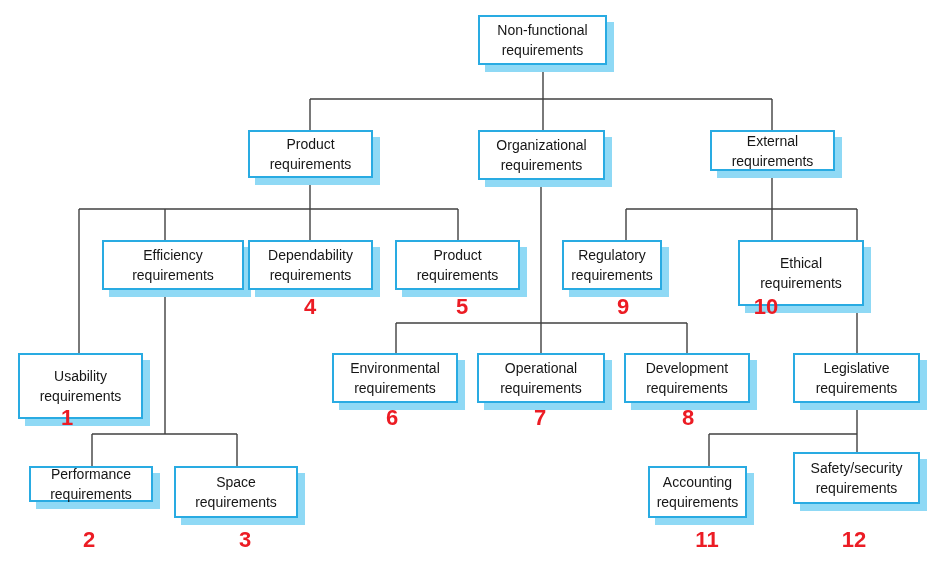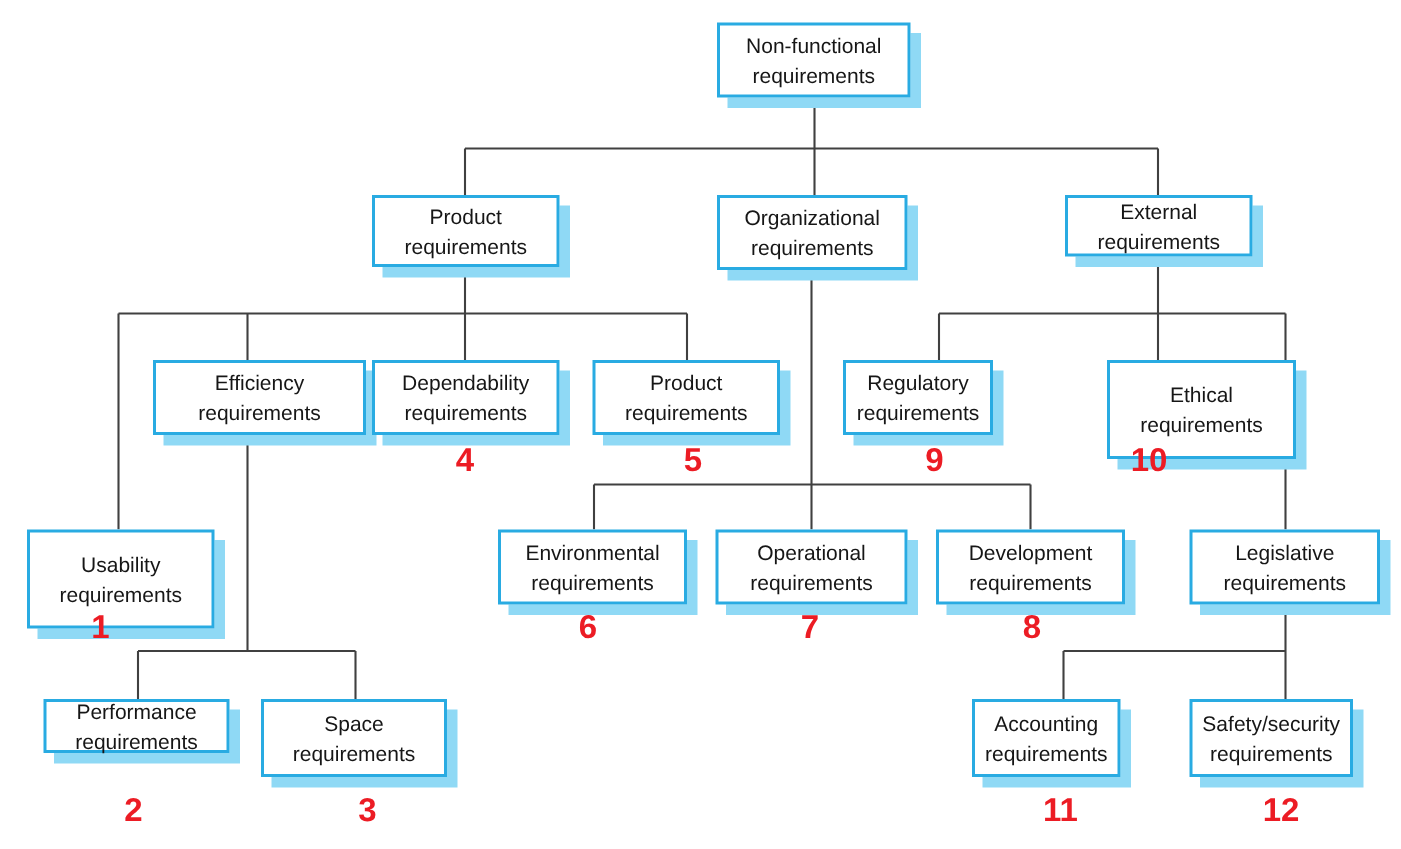--- a/index.html
+++ b/index.html
@@ -154,21 +154,21 @@
     <span>requirements</span>
   </div>
   <div class="node" style="left:174px;top:466px;width:124px;height:52px">
     <span>Space</span>
     <span>requirements</span>
   </div>
   <div class="node" style="left:648px;top:466px;width:99px;height:52px">
     <span>Accounting</span>
     <span>requirements</span>
   </div>
-  <div class="node" style="left:793px;top:466px;width:109px;height:52px">
+  <div class="node" style="left:793px;top:452px;width:127px;height:52px">
     <span>Safety/security</span>
     <span>requirements</span>
   </div>
 
   <div class="num" style="left:67px;top:406px">1</div>
   <div class="num" style="left:89px;top:528px">2</div>
   <div class="num" style="left:245px;top:528px">3</div>
   <div class="num" style="left:310px;top:295px">4</div>
   <div class="num" style="left:462px;top:295px">5</div>
   <div class="num" style="left:392px;top:406px">6</div>

